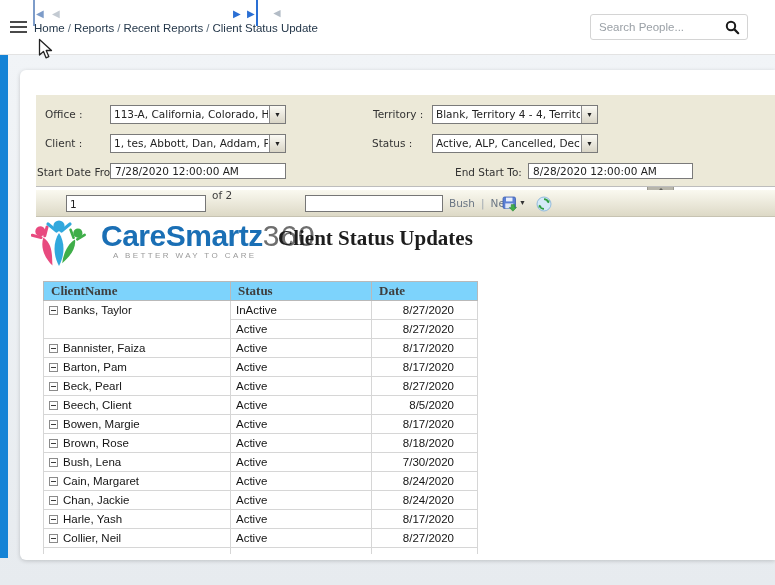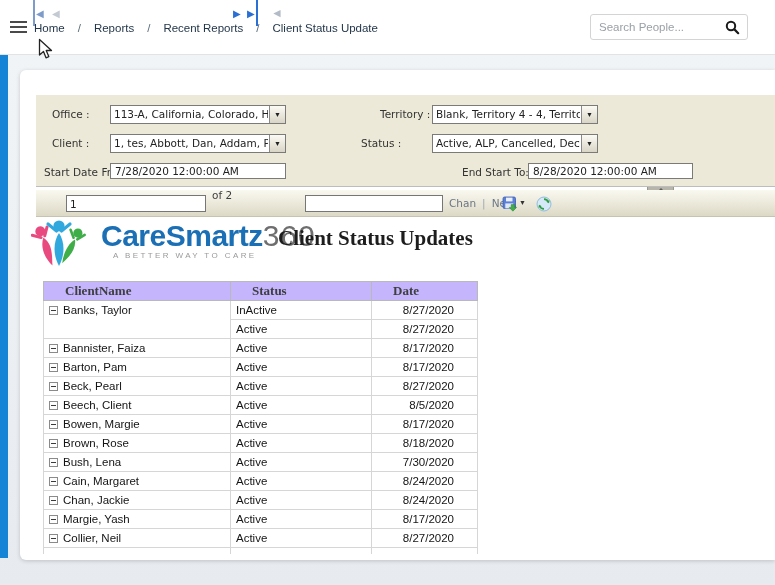--- a/index.html
+++ b/index.html
@@ -4,21 +4,21 @@
 <style>
   * { margin:0; padding:0; box-sizing:border-box; }
   html,body { width:775px; height:585px; }
   body { font-family:"Liberation Sans", sans-serif; background:#fff; }
   #stage { position:relative; width:775px; height:585px; overflow:hidden; background:#fff; }
 
   
   .topbar { position:absolute; left:0; top:0; width:775px; height:55px; background:#fff; border-bottom:1px solid #e3e3e3; }
   .hamburger { position:absolute; left:10px; top:21px; width:17px; height:13px; cursor:pointer; }
   .hamburger span { display:block; height:2px; background:#4a4a4a; margin-bottom:3px; }
-  .breadcrumb { position:absolute; left:34px; top:0; height:55px; display:flex; align-items:center; gap:13px;
+  .breadcrumb { position:absolute; left:34px; top:0; height:55px; display:flex; align-items:center; gap:3px;
                 font-size:11.5px; color:#24374a; }
   .crumb { white-space:nowrap; }
   .crumb-sep { color:#5a6b7a; }
   .searchbox { position:absolute; left:590px; top:14px; width:158px; height:26px; background:#fff;
                border:1px solid #d4d4d4; border-radius:3px; }
   .searchbox input { position:absolute; left:0; top:0; width:128px; height:24px; border:0; outline:none;
                      padding-left:8px; font-size:11.5px; color:#333; background:transparent;
                      font-family:"Liberation Sans", sans-serif; }
   .searchbox input::placeholder { color:#9aa0a6; }
   .search-glyph { position:absolute; right:7px; top:5px; }
@@ -28,21 +28,21 @@
 
   
   .content-bg { position:absolute; left:0; top:55px; width:775px; height:530px;
                 background:linear-gradient(#f1f4f7, #e7ebef); }
   .blue-strip { position:absolute; left:0; top:55px; width:8px; height:503px; background:#1583d6; }
   .card { position:absolute; left:20px; top:70px; width:755px; height:490px; background:#fff;
           border-radius:6px 0 0 6px; box-shadow:0 1px 4px rgba(0,0,0,.18); }
 
   
   .filter-panel { position:absolute; left:36px; top:95px; width:739px; height:91px; background:#ece9d8; }
-  .flabel { position:absolute; font-family:"DejaVu Sans", sans-serif; font-size:10.5px; color:#333;margin-left:7px; }
+  .flabel { position:absolute; font-family:"DejaVu Sans", sans-serif; font-size:10.5px; color:#333; }
   .msdd { position:absolute; height:19px; background:#fff; border:1px solid #7a7a7a; }
   .msdd .val { position:absolute; left:3px; right:17px; top:2px; font-family:"DejaVu Sans", sans-serif;
                font-size:10.5px; color:#222; white-space:nowrap; overflow:hidden; }
   .msdd .arrow { position:absolute; right:0; top:0; width:16px; height:17px; border-left:1px solid #8a8a8a;
                  background:linear-gradient(#fbfaf4,#d9d5c6); text-align:center; font-size:7px; color:#222;
                  line-height:17px; cursor:pointer; }
   .dateinput { position:absolute; height:16px; border:1px solid #7a7a7a; background:#fff; padding-left:4px;
                font-family:"DejaVu Sans", sans-serif; font-size:10.5px; color:#222; }
   .panel-divider { position:absolute; left:36px; top:186px; width:739px; height:1px; background:#bdbdbd; }
   .collapse-handle { position:absolute; left:647px; top:187px; width:27px; height:8px; background:#b7b5aa;
@@ -76,21 +76,21 @@
   .logo-mark { position:absolute; left:31px; top:213px; }
   .brand { position:absolute; left:85px; top:219px; font-size:30px; font-weight:bold; color:#1a6fb5;
            letter-spacing:-0.5px; font-family:"Liberation Sans", sans-serif;margin-left:16px; }
   .brand .suffix { color:#6e6e6e; font-weight:400; letter-spacing:1px; }
   .tagline { position:absolute; left:113px; top:251px; font-size:8px; letter-spacing:2.4px; color:#9a9a9a; }
   .report-title { position:absolute; left:278px; top:226px; font-family:"Liberation Serif", serif;
                   font-weight:bold; font-size:21px; color:#1d1d1d; }
 
   
   .client-table { position:absolute; left:43px; top:281px; border-collapse:collapse; table-layout:fixed; width:434px; }
-  .client-table th { background:#c4b5fd; border:1px solid #b9b9b9; height:19px; text-align:left; padding-left:21px;
+  .client-table th { background:#7dd3fc; border:1px solid #b9b9b9; height:19px; text-align:left; padding-left:7px;
                      font-family:"Liberation Serif", serif; font-size:13px; color:#3e3e3e; }
   .client-table td { border:1px solid #d6d6d6; height:19px; padding-left:5px; font-size:11.5px; color:#141414;
                      white-space:nowrap; overflow:hidden; }
   .client-table td.c-date { text-align:right; padding-right:23px; padding-left:0; }
   .toggle { display:inline-block; width:9px; height:9px; border:1px solid #8a8a8a; background:#fdfdfd;
             position:relative; margin-right:5px; vertical-align:-1px; cursor:pointer; }
   .toggle::after { content:""; position:absolute; left:1px; top:3px; width:5px; height:1px; background:#3a3a3a; }
   td.span-start { border-bottom-style:hidden; }
   tr.partial td { height:6px; border-bottom-style:hidden; }
 </style>
@@ -138,21 +138,21 @@
   <div class="msdd" style="left:432px; top:105px; width:166px;">
     <span class="val">Blank, Territory 4 - 4, Territory 1</span>
     <span class="arrow">▼</span>
   </div>
 
   <span class="flabel" style="left:45px; top:137px;">Client :</span>
   <div class="msdd" style="left:110px; top:134px; width:176px;">
     <span class="val">1, tes, Abbott, Dan, Addam, Paul,</span>
     <span class="arrow">▼</span>
   </div>
-  <span class="flabel" style="left:354px; top:137px;">Status :</span>
+  <span class="flabel" style="left:372px; top:137px;">Status :</span>
   <div class="msdd" style="left:432px; top:134px; width:166px;">
     <span class="val">Active, ALP, Cancelled, Deceased,</span>
     <span class="arrow">▼</span>
   </div>
 
   <span class="flabel" style="left:37px; top:166px;">Start Date From :</span>
   <input class="dateinput" style="left: 110px; top: 163px; width: 176px;" value="7/28/2020 12:00:00 AM">
   <span class="flabel" style="left:455px; top:166px;">End Start To:</span>
   <input class="dateinput" style="left: 528px; top: 163px; width: 165px;" value="8/28/2020 12:00:00 AM">
 
@@ -162,21 +162,21 @@
   <div class="rv-toolbar"></div>
   <span class="nav ico-first">◀</span>
   <span class="nav ico-prev">◀</span>
   <input id="page-input" class="tb-input" value="1" style="">
   <span class="of-label">of 2</span>
   <span class="nav ico-next">▶</span>
   <span class="nav ico-last">▶</span>
   <span class="nav ico-back">◄</span>
   <input id="find-input" class="tb-input" style="">
   <div class="findnext">
-    <span>Chan</span>
+    <span>Bush</span>
     <span class="sep">|</span>
     <span>Next</span>
   </div>
   <svg class="tb-iconbtn" style="left:502px;" width="16" height="16" viewBox="0 0 16 16">
     <rect x="1" y="1" width="12.5" height="11.5" rx="1.5" fill="#5b7fd4" stroke="#3a5dae" stroke-width="0.8"></rect>
     <rect x="4" y="1.6" width="6.5" height="3.8" fill="#e8eefc"></rect>
     <rect x="3.3" y="7.4" width="8" height="5" fill="#dfe7f8"></rect>
     <path d="M9.2 8.6 L12.6 8.6 L12.6 11.4 L14.6 11.4 L10.9 15.2 L7.2 11.4 L9.2 11.4 Z" fill="#3fae49" stroke="#2a7d33" stroke-width="0.5"></path>
   </svg>
   <span class="export-caret">▼</span>
@@ -283,21 +283,21 @@
       <td class="c-date">8/24/2020</td>
     </tr>
 
     <tr>
       <td class="c-name"><span class="toggle"></span><span class="cell-text">Chan, Jackie</span></td>
       <td class="c-status">Active</td>
       <td class="c-date">8/24/2020</td>
     </tr>
 
     <tr>
-      <td class="c-name"><span class="toggle"></span><span class="cell-text">Margie, Yash</span></td>
+      <td class="c-name"><span class="toggle"></span><span class="cell-text">Harle, Yash</span></td>
       <td class="c-status">Active</td>
       <td class="c-date">8/17/2020</td>
     </tr>
 
     <tr>
       <td class="c-name"><span class="toggle"></span><span class="cell-text">Collier, Neil</span></td>
       <td class="c-status">Active</td>
       <td class="c-date">8/27/2020</td>
     </tr>
   <tr class="partial">

